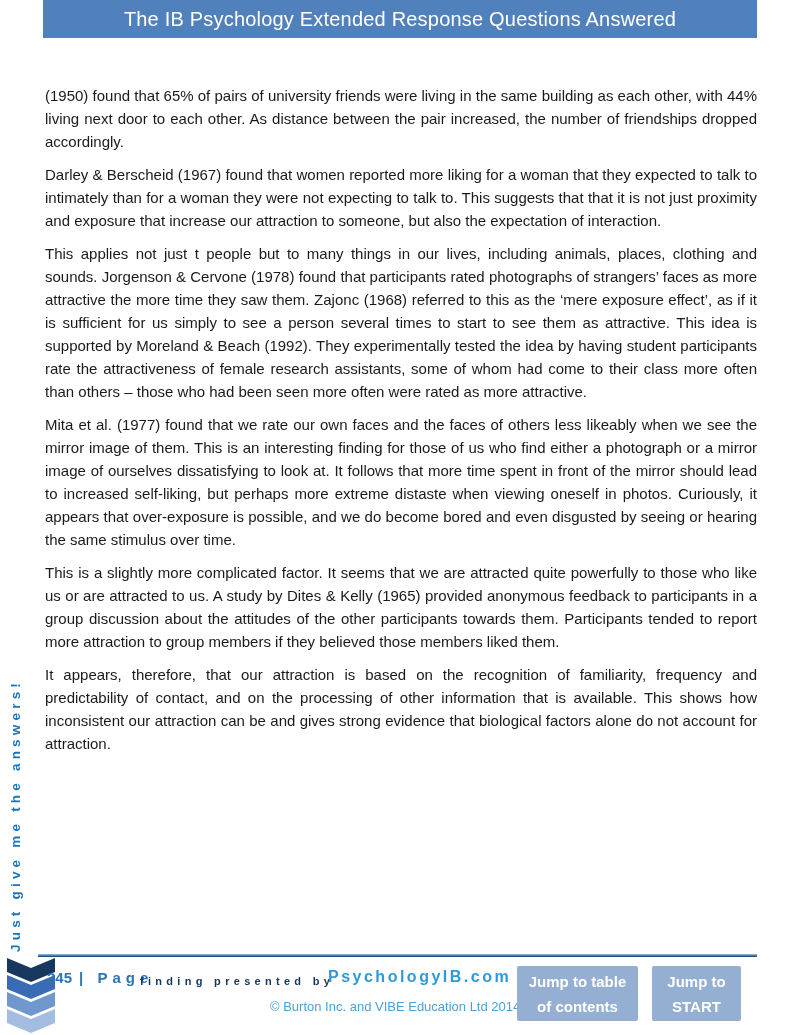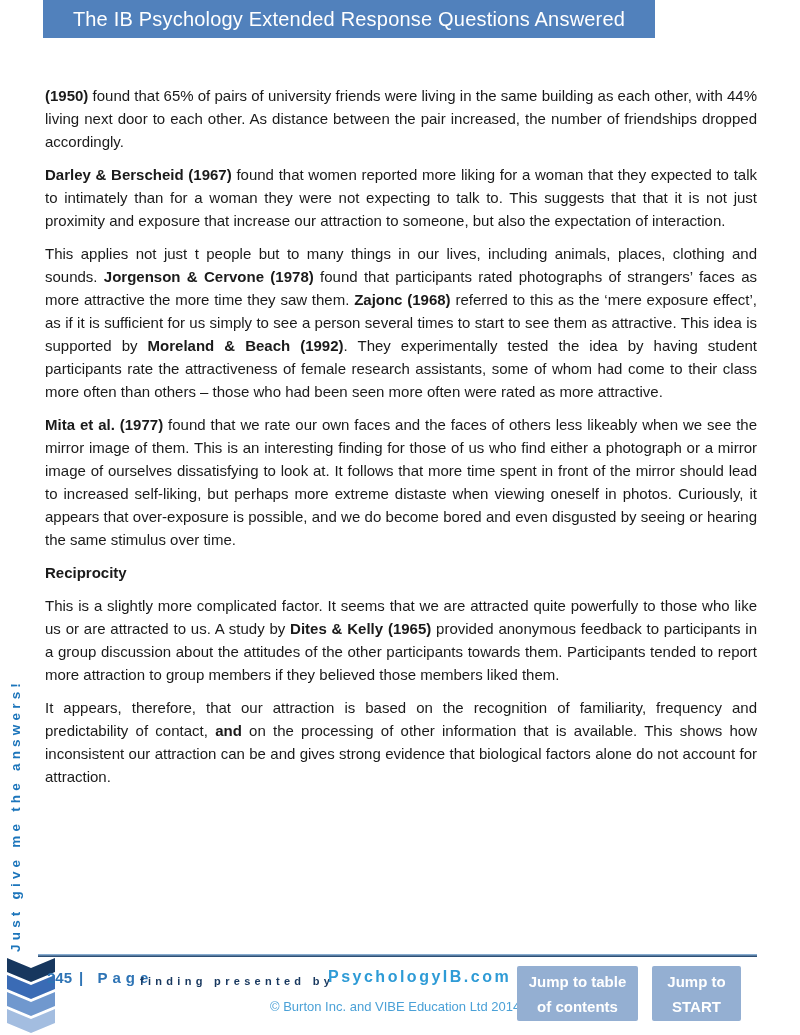--- a/index.html
+++ b/index.html
@@ -2,32 +2,32 @@
 <html><head>
 <meta charset="utf-8">
 <style>
   html,body{margin:0;padding:0;background:#ffffff;}
   .page{
     position:relative;width:800px;height:1035px;background:#ffffff;
     font-family:"Liberation Sans",sans-serif;overflow:hidden;margin:0 auto;
   }
   
   .header-bar{
-    position:absolute;left:43px;top:0;width:612px;height:38px;
+    position:absolute;left:43px;top:0;width:714px;height:38px;
     background:#5181BC;color:#ffffff;display:flex;align-items:center;justify-content:center;
     font-size:20px;font-weight:400;letter-spacing:.2px;
   }
   
   .content{
     position:absolute;left:45px;top:84px;width:712px;
     color:#1a1a1a;font-size:15px;line-height:23px;text-align:justify;
   }
   .content p{margin:0 0 10px 0;}
   .content h3{font-size:15px;line-height:23px;margin:3px 0 10px 0;color:#1a1a1a;}
-  .content strong{font-weight:bold;}
+  .content strong{font-weight:normal;}
   
   .vertical-tagline{
     position:absolute;left:8px;top:952px;
     transform:rotate(-90deg);transform-origin:0 0;
     white-space:nowrap;color:#1C75BB;font-weight:bold;
     font-size:13.5px;letter-spacing:4.2px;
   }
   
   .footer-rule{
     position:absolute;left:38px;top:954px;width:719px;height:3px;
@@ -73,21 +73,20 @@
 
   <div class="header-bar">
     <span>The IB Psychology Extended Response Questions Answered</span>
   </div>
 
   <div class="content">
       <p><strong>(1950)</strong><span> found that 65% of pairs of university friends were living in the same building as each other, with 44% living next door to each other. As distance between the pair increased, the number of friendships dropped accordingly.</span></p>
       <p><strong>Darley &amp; Berscheid (1967)</strong><span> found that women reported more liking for a woman that they expected to talk to intimately than for a woman they were not expecting to talk to. This suggests that that it is not just proximity and exposure that increase our attraction to someone, but also the expectation of interaction.</span></p>
       <p><span>This applies not just t people but to many things in our lives, including animals, places, clothing and sounds. </span><strong>Jorgenson &amp; Cervone (1978)</strong><span> found that participants rated photographs of strangers’ faces as more attractive the more time they saw them. </span><strong>Zajonc (1968)</strong><span> referred to this as the ‘mere exposure effect’, as if it is sufficient for us simply to see a person several times to start to see them as attractive. This idea is supported by </span><strong>Moreland &amp; Beach (1992)</strong><span>. They experimentally tested the idea by having student participants rate the attractiveness of female research assistants, some of whom had come to their class more often than others – those who had been seen more often were rated as more attractive.</span></p>
       <p><strong>Mita et al. (1977)</strong><span> found that we rate our own faces and the faces of others less likeably when we see the mirror image of them. This is an interesting finding for those of us who find either a photograph or a mirror image of ourselves dissatisfying to look at. It follows that more time spent in front of the mirror should lead to increased self-liking, but perhaps more extreme distaste when viewing oneself in photos. Curiously, it appears that over-exposure is possible, and we do become bored and even disgusted by seeing or hearing the same stimulus over time.</span></p>
-      <h3><strong>Reciprocity</strong></h3>
       <p><span>This is a slightly more complicated factor. It seems that we are attracted quite powerfully to those who like us or are attracted to us. A study by </span><strong>Dites &amp; Kelly (1965)</strong><span> provided anonymous feedback to participants in a group discussion about the attitudes of the other participants towards them. Participants tended to report more attraction to group members if they believed those members liked them.</span></p>
       <p><span>It appears, therefore, that our attraction is based on the recognition of familiarity, frequency and predictability of contact, </span><strong>and</strong><span> on the processing of other information that is available. This shows how inconsistent our attraction can be and gives strong evidence that biological factors alone do not account for attraction.</span></p>
     </div>
 
   <div class="vertical-tagline">Just give me the answers!</div>
 
   <div class="footer-rule"></div>
 
   <div class="logo">
     <div class="chev chev1"></div>

